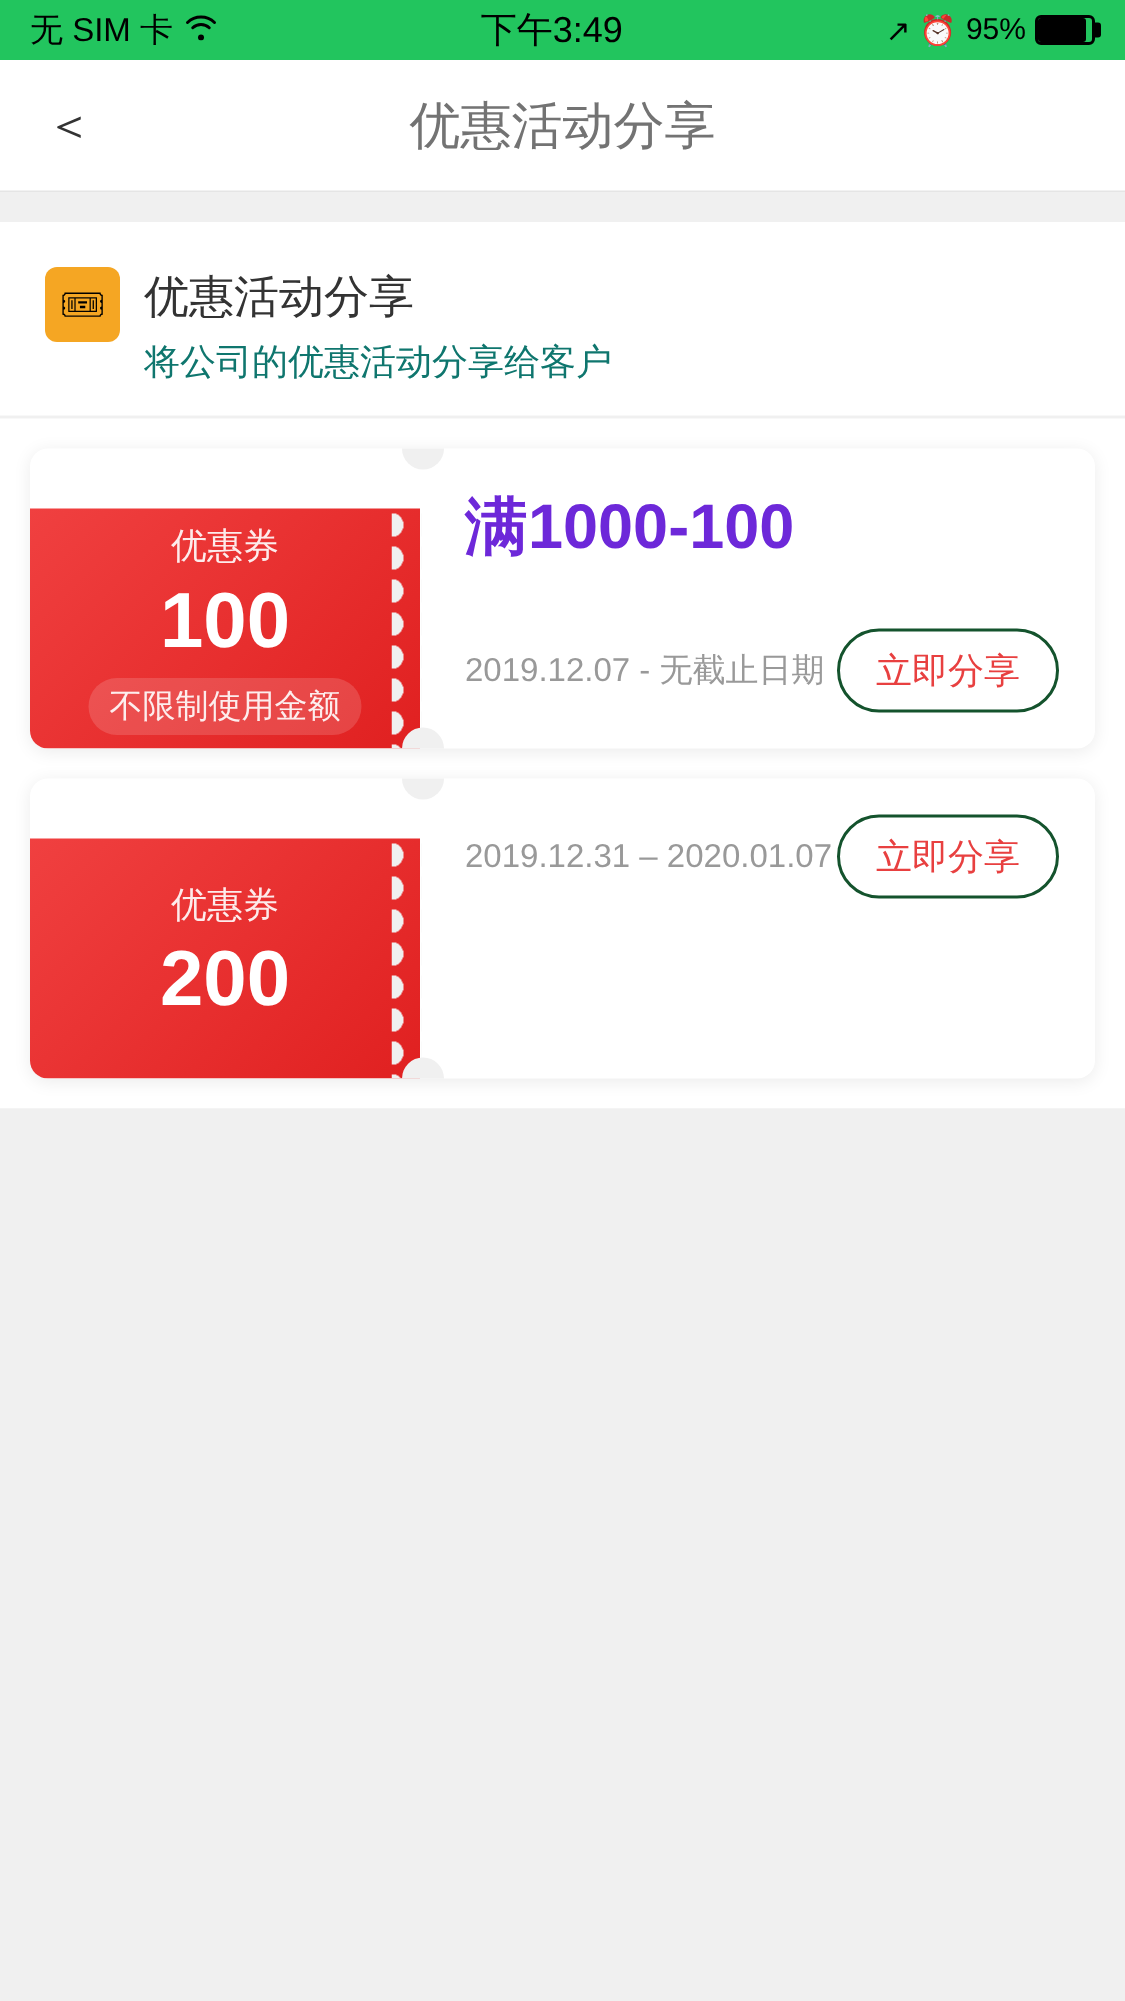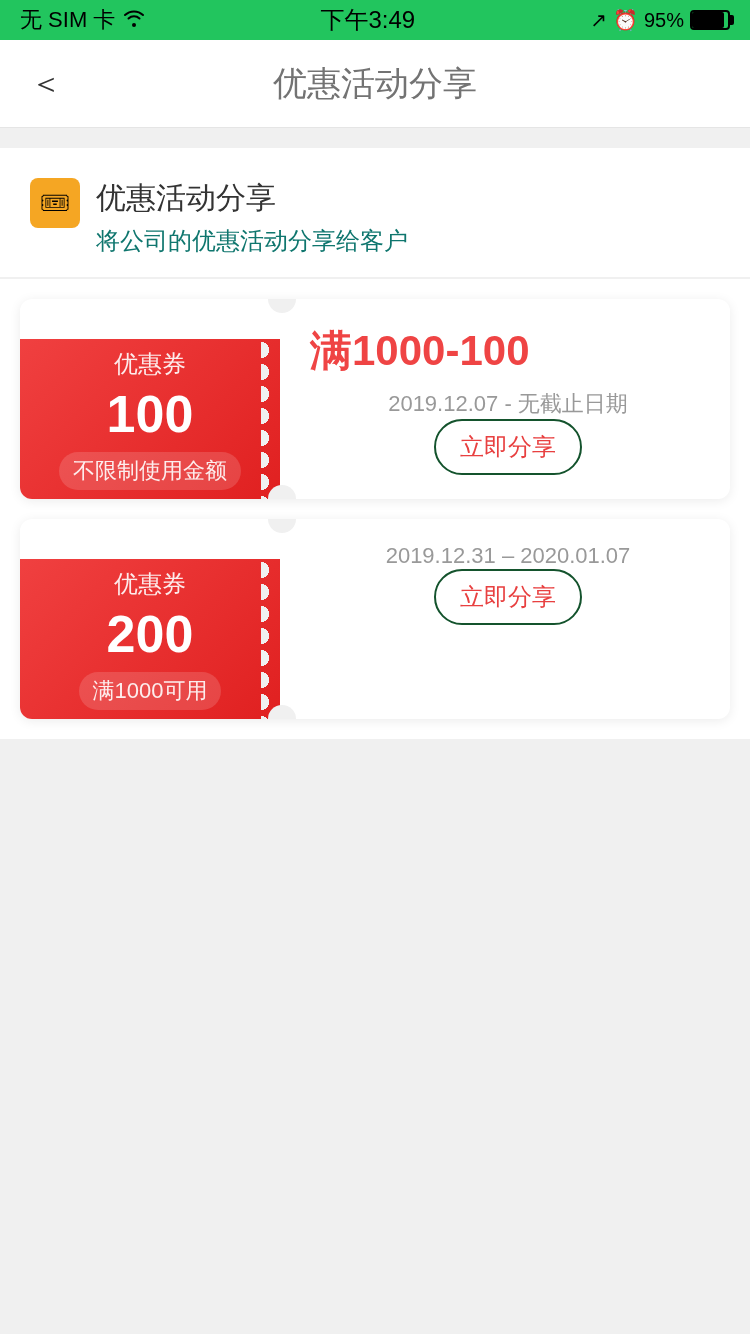--- a/index.html
+++ b/index.html
@@ -215,27 +215,26 @@
     .coupon-right {
       flex: 1;
       padding: 24px 24px 24px 30px;
       display: flex;
       flex-direction: column;
       justify-content: space-between;
     }
     .coupon-name {
       font-size: 42px;
       font-weight: 600;
-      color: #ef4444;
+      color: #6d28d9;
     }
     .coupon-bottom {
       display: flex;
       align-items: center;
       justify-content: space-between;
-      flex-direction: column;
     }
     .coupon-date {
       font-size: 22px;
       color: #999;
     }
     .share-btn {
       border: 2px solid #14532d;
       border-radius: 30px;
       padding: 10px 24px;
       font-size: 24px;
@@ -304,21 +303,20 @@
         <div class="coupon-bottom">
           <span class="coupon-date">2019.12.07 - 无截止日期</span>
           <button class="share-btn">立即分享</button>
         </div>
       </div>
     </div>
     <div class="coupon-card">
       <div class="coupon-left">
         <span class="coupon-label">优惠券</span>
         <span class="coupon-amount">200</span>
-        <span class="coupon-condition">满1000可用</span>
       </div>
       <div class="coupon-right">
         <div class="coupon-bottom">
           <span class="coupon-date">2019.12.31 – 2020.01.07</span>
           <button class="share-btn">立即分享</button>
         </div>
       </div>
     </div>
   </div>
 

